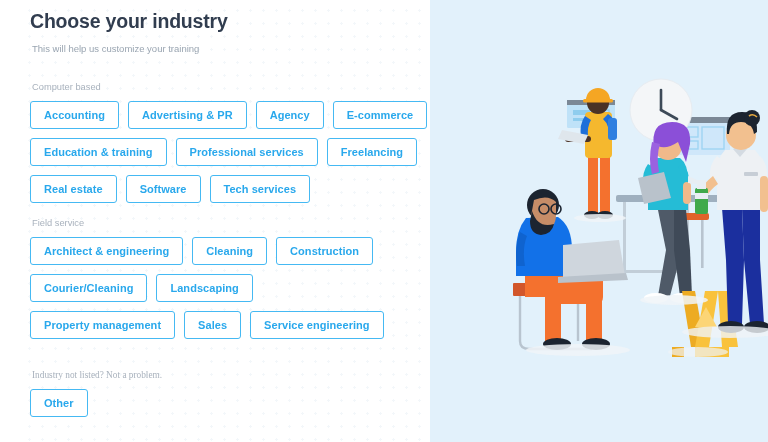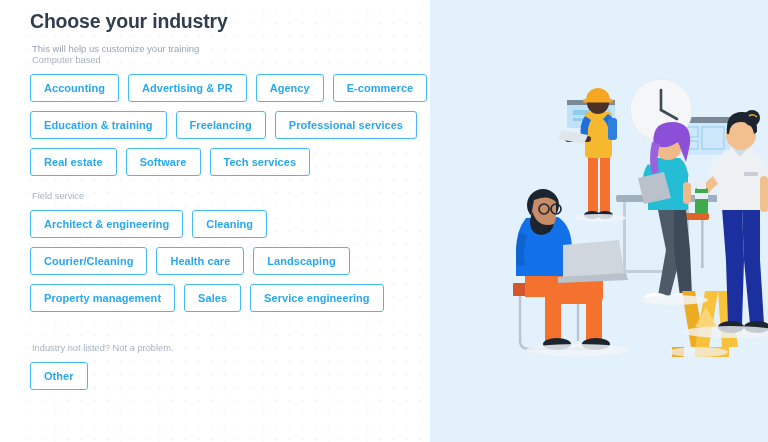--- a/index.html
+++ b/index.html
@@ -35,21 +35,21 @@
     color:#9aa5b1;
     margin:11px 0 0 2px;
     line-height:12px;
   }
   .section-label{
     font-size:9.3px;
     color:#a9b2bd;
     margin:0 0 8px 2px;
     line-height:11px;
   }
-  .sec-computer{}
+  .sec-computer{margin-top:27px;}
   .sec-field{margin-top:15px;}
   .sec-other{margin-top:31px;}
 
   .chip-rows{display:block;}
   .chip-row{
     display:flex;
     gap:9px;
     margin-bottom:9px;
   }
   .chip{
@@ -68,20 +68,21 @@
     white-space:nowrap;
     cursor:pointer;
     letter-spacing:0.05px;
   }
 
   .other-note{
     font-size:9.3px;
     color:#a9b2bd;
     margin:0 0 8px 2px;
     line-height:11px;
+    font-family:Liberation Serif, serif;
   }
 
   
   .right{
     position:relative;
     width:359px;height:442px;
     background:#e2f1fb;
     overflow:hidden;
   }
   .illus{position:absolute;left:0;top:0;width:359px;height:442px;}
@@ -100,41 +101,41 @@
       <div class="section-label">Computer based</div>
       <div class="chip-rows">
         <div class="chip-row">
           <button class="chip">Accounting</button>
           <button class="chip">Advertising &amp; PR</button>
           <button class="chip">Agency</button>
           <button class="chip">E-commerce</button>
         </div>
         <div class="chip-row">
           <button class="chip">Education &amp; training</button>
+          <button class="chip">Professional services</button>
           <button class="chip">Freelancing</button>
-          <button class="chip">Professional services</button>
         </div>
         <div class="chip-row">
           <button class="chip">Real estate</button>
           <button class="chip">Software</button>
           <button class="chip">Tech services</button>
         </div>
       </div>
     </div>
 
     <div class="sec-field">
       <div class="section-label">Field service</div>
       <div class="chip-rows">
         <div class="chip-row">
           <button class="chip">Architect &amp; engineering</button>
           <button class="chip">Cleaning</button>
+          <button class="chip">Construction</button>
         </div>
         <div class="chip-row">
           <button class="chip">Courier/Cleaning</button>
-          <button class="chip">Health care</button>
           <button class="chip">Landscaping</button>
         </div>
         <div class="chip-row">
           <button class="chip">Property management</button>
           <button class="chip">Sales</button>
           <button class="chip">Service engineering</button>
         </div>
       </div>
     </div>
 

